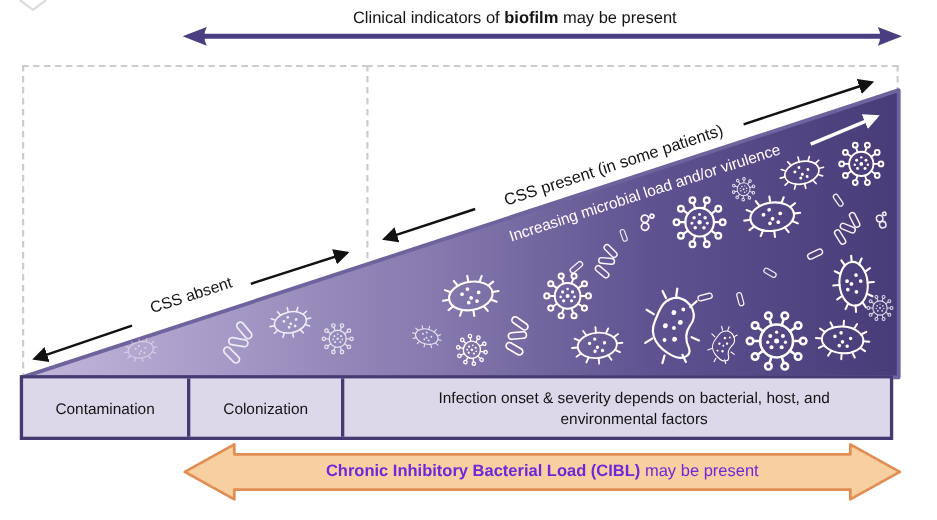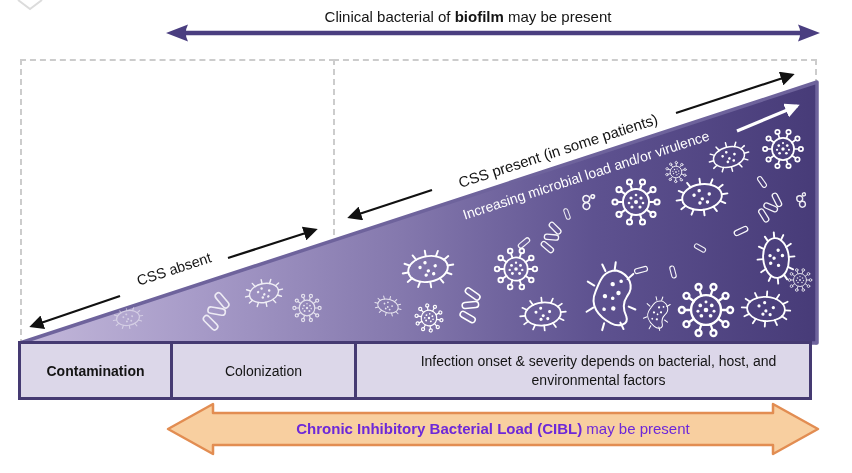--- a/index.html
+++ b/index.html
@@ -50,38 +50,38 @@
   
   .stage-row{
     position:absolute;left:18px;top:341px;width:794px;height:59px;
     box-sizing:border-box;border:3px solid var(--stage_border,#453a72);
     background:var(--stage_bg,#dcd7e9);display:flex;
   }
   .stage-row .cell{
     display:flex;align-items:center;justify-content:center;
     font-size:14px;color:#141414;text-align:center;box-sizing:border-box;
   }
-  .cell.c1{width:149px;font-weight:bold;}
-  .cell.c2{width:184px;border-left:3px solid var(--stage_border,#453a72);}
+  .cell.c1{width:149px;}
+  .cell.c2{width:140px;border-left:3px solid var(--stage_border,#453a72);}
   .cell.c3{flex:1;border-left:3px solid var(--stage_border,#453a72);padding-left:31px;}
   .cell.c3 span{display:inline-block;max-width:395px;line-height:1.3;}
   
   .cibl-text{
     position:absolute;left:493px;top:420px;transform:translateX(-50%);
     font-size:15px;white-space:nowrap;color:#6d28d9;
   }
   .cibl-text b{font-weight:700;}
 </style>
 </head>
 <body>
 
 <div class="stage">
 
   <div class="title">
-    <span>Clinical bacterial of </span><b>biofilm</b><span> may be present</span>
+    <span>Clinical indicators of </span><b>biofilm</b><span> may be present</span>
   </div>
 
   <div class="dashL"></div>
   <div class="dashR"></div>
 
   <svg class="art" width="852" height="473" viewBox="0 0 852 473">
     <defs>
       <linearGradient id="triGrad" x1="20" y1="0" x2="817" y2="0" gradientUnits="userSpaceOnUse">
         <stop class="gs1" offset="0"></stop>
         <stop class="gs2" offset="0.22"></stop>

